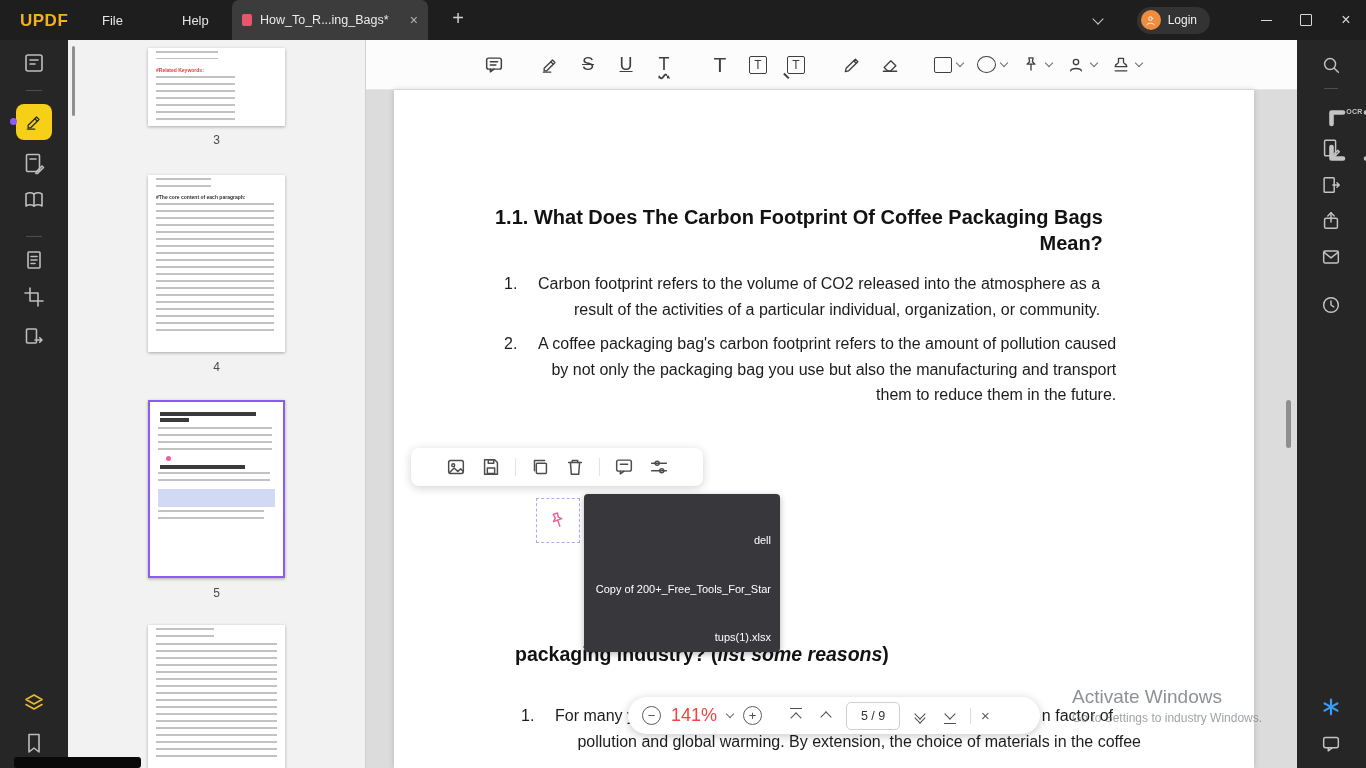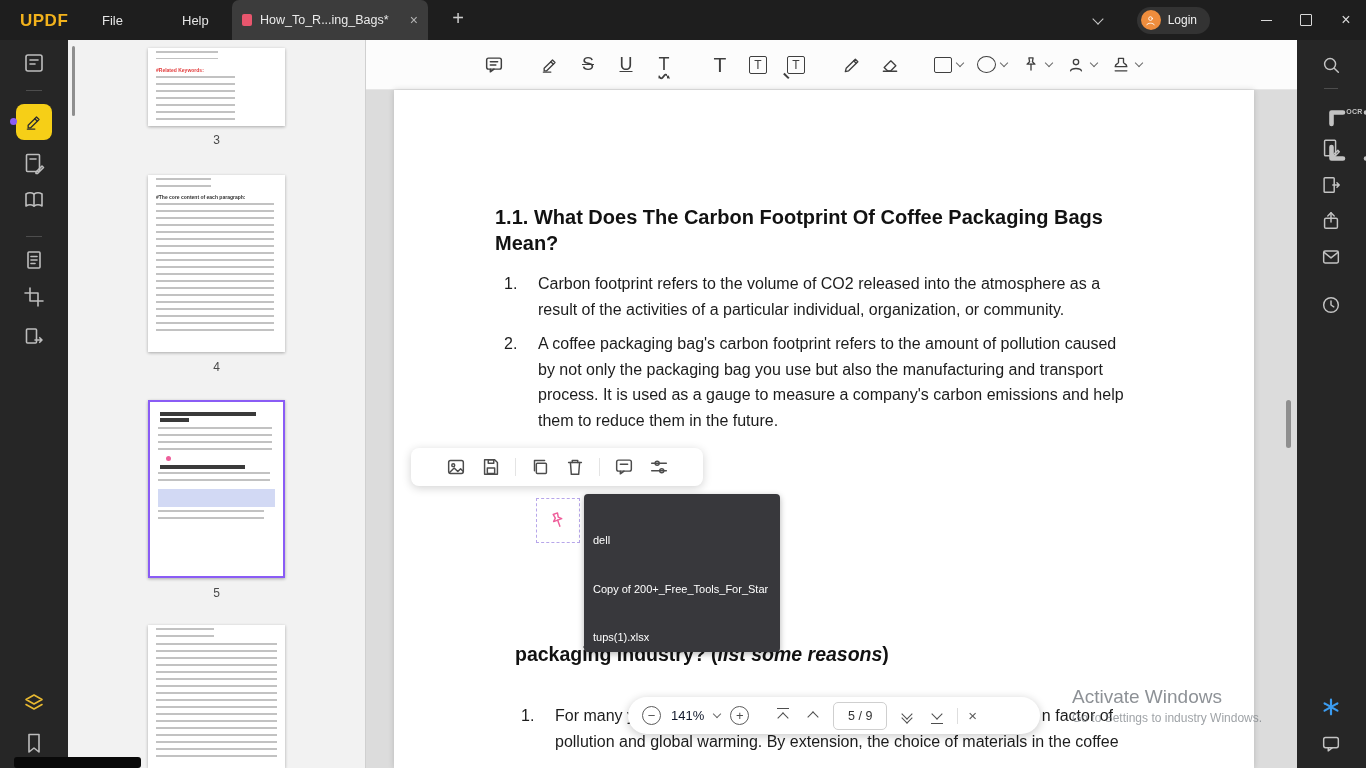--- a/index.html
+++ b/index.html
@@ -69,21 +69,21 @@
   .ltr-box{font-size:12px;border:1.5px solid #3f3f3f;border-radius:2px;padding:1px 4px;}
   .callout-wrap{position:relative;}
   .callout-wrap::after{content:'';position:absolute;left:-5px;bottom:-4px;width:7px;height:1.5px;background:#3f3f3f;transform:rotate(45deg);}
   .shape-rect{width:16px;height:14px;border:1.6px solid #3f3f3f;border-radius:2px;}
   .shape-ellipse{width:17px;height:15px;border:1.6px solid #3f3f3f;border-radius:50%;}
   .dd{width:5px;height:5px;border-right:1.3px solid #6b6b6b;border-bottom:1.3px solid #6b6b6b;transform:rotate(45deg);margin-left:5px;margin-top:-4px;}
   .ic20{width:20px;height:20px;} .ic22{width:22px;height:22px;}
 
   
   #page{position:absolute;left:28px;top:50px;width:860px;height:678px;background:#fff;box-shadow:0 0 6px rgba(0,0,0,.16);}
-  .ln{display:block;white-space:nowrap;}
+  .ln{display:block;white-space:nowrap;text-align:right;}
   #h11{position:absolute;left:101px;top:114px;font-size:20px;font-weight:bold;line-height:26px;color:#121212;}
   .oli{position:absolute;font-size:16px;line-height:25.5px;color:#1c1c1c;}
   .oli .num{position:absolute;left:0;top:0;}
   .oli .txt{margin-left:34px;}
   #item1{left:110px;top:181px;}
   #item2{left:110px;top:241px;}
   #h12{position:absolute;left:121px;top:551px;font-size:19.5px;font-weight:bold;line-height:26px;color:#121212;}
   #item3{left:127px;top:613px;width:620px;}
   #item3 .l1{display:flex;justify-content:space-between;margin-right:28px;white-space:nowrap;}
 
@@ -99,21 +99,21 @@
   #att-tip{position:absolute;left:190px;top:404px;background:#38383c;border-radius:4px;color:#fff;
            font-size:11px;line-height:15.5px;padding:6px 9px;z-index:26;box-shadow:0 2px 6px rgba(0,0,0,.3);width:178px;}
   #att-tip .ln{overflow:hidden;margin-top:33px;}
 
   
   #pgbar{position:absolute;left:628px;top:697px;width:412px;height:37px;background:#fff;border-radius:19px;
          box-shadow:0 2px 10px rgba(0,0,0,.22);display:flex;align-items:center;padding:0 14px;box-sizing:border-box;
          gap:10px;z-index:60;color:#4e4e4e;}
   .zbtn{width:17px;height:17px;border:1.3px solid #5c5c5c;border-radius:50%;display:flex;align-items:center;justify-content:center;
         font-size:13px;line-height:1;flex:none;}
-  .zoom-label{font-size:13px;color:#0f172a;}
+  .zoom-label{font-size:18px;color:#ef4444;}
   .cv-s{display:inline-block;width:5px;height:5px;border-right:1.3px solid #6b6b6b;border-bottom:1.3px solid #6b6b6b;transform:rotate(45deg);margin-top:-3px;}
   .pg-ic{width:20px;height:20px;display:flex;align-items:center;justify-content:center;position:relative;flex:none;}
   .ch{display:block;width:7px;height:7px;border-left:1.6px solid currentColor;border-top:1.6px solid currentColor;transform:rotate(45deg);}
   .ch-d{transform:rotate(225deg);}
   .bar-t::before{content:'';position:absolute;top:2px;left:4px;right:4px;border-top:1.6px solid currentColor;}
   .bar-b::after{content:'';position:absolute;bottom:2px;left:4px;right:4px;border-top:1.6px solid currentColor;}
   .dbl{display:flex;flex-direction:column;gap:0;}
   .dbl .ch{margin:-2px 0;}
   .page-input{width:48px;height:24px;border:1px solid #cfcfcf;border-radius:5px;text-align:center;font-size:12.5px;color:#333;
               outline:none;font-family:"Liberation Sans",sans-serif;flex:none;background:#fff;}
@@ -365,21 +365,20 @@
         <span class="ln">Carbon footprint refers to the volume of CO2 released into the atmosphere as a</span>
         <span class="ln">result of the activities of a particular individual, organization, or community.</span>
       </div>
     </div>
 
     <div class="oli" id="item2" data-interactable="false">
       <span class="num">2.</span>
       <div class="txt">
         <span class="ln">A coffee packaging bag's carbon footprint refers to the amount of pollution caused</span>
         <span class="ln">by not only the packaging bag you use but also the manufacturing and transport</span>
-        <span class="ln">process. It is used as a gauge to measure a company's carbon emissions and help</span>
         <span class="ln">them to reduce them in the future.</span>
       </div>
     </div>
 
     <div id="att-bar" data-interactable="false">
       <span data-interactable="true">
         <svg class="ic22" viewBox="0 0 24 24">
             <rect x="4" y="5" width="16" height="14" rx="2"></rect>
             <circle cx="9" cy="10" r="1.6"></circle>
             <path d="M5 18l5-5 4 4 3-3 3 3"></path>

